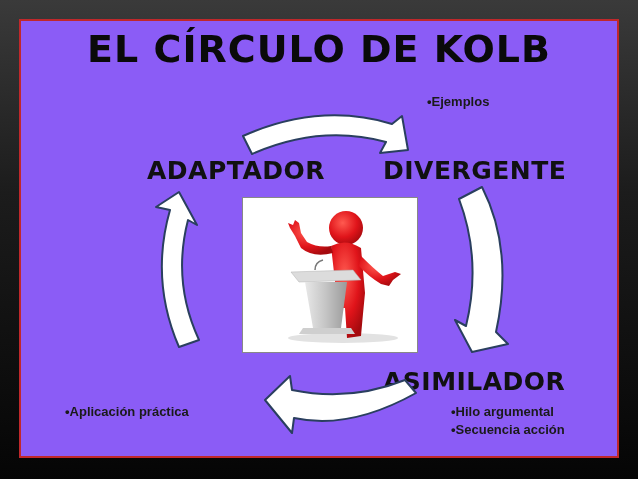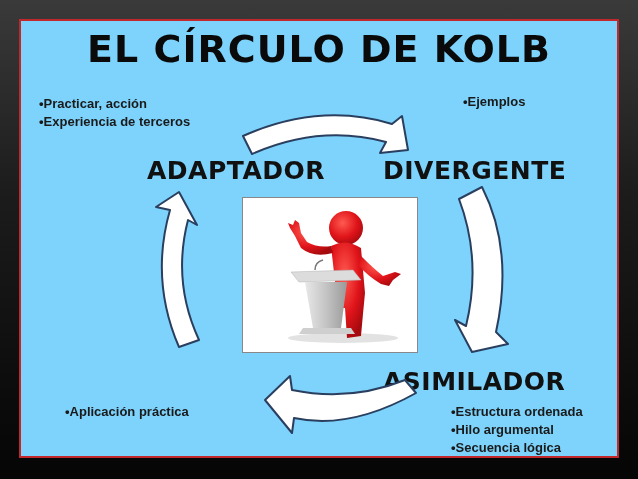--- a/index.html
+++ b/index.html
@@ -4,21 +4,21 @@
 <style>
   html, body { margin:0; padding:0; }
   body {
     width:638px; height:479px; overflow:hidden;
     background: linear-gradient(180deg, #3a3a3a 0%, #1c1c1c 40%, #050505 100%);
     position:relative;
     font-family: "DejaVu Sans", sans-serif;
   }
   .panel {
     position:absolute; left:19px; top:19px; width:600px; height:439px;
-    background:#7dd3fc;
+    background:#8b5cf6;
     border:2px solid #c0282b;
     box-sizing:border-box;
   }
   .title {
     position:absolute; left:0; right:0; top:6px;
     text-align:center;
     font-family:"DejaVu Sans", sans-serif;
     font-weight:bold; font-size:38px; letter-spacing:1px;
     color:#0a0a0a;
   }
@@ -42,40 +42,35 @@
     box-sizing:border-box;
   }
   svg.arrows { position:absolute; left:0; top:0; }
 </style>
 </head>
 <body>
 
 <div class="panel">
   <div class="title">EL CÍRCULO DE KOLB</div>
 
-  <ul class="bullets" style="left:18px; top:74px;">
-    <li>Practicar, acción</li>
-    <li>Experiencia de terceros</li>
-  </ul>
   <div class="stage" style="left:126px; top:135px;">ADAPTADOR</div>
 
-  <ul class="bullets" style="left:442px; top:72px;text-align:center;">
+  <ul class="bullets" style="left:406px; top:72px;text-align:center;">
     <li>Ejemplos</li>
   </ul>
   <div class="stage" style="left:362px; top:135px;">DIVERGENTE</div>
 
   <ul class="bullets" style="left:20px; top:382px;margin-left:24px;">
     <li>Aplicación práctica</li>
   </ul>
 
   <div class="stage" style="left:362px; top:346px;">ASIMILADOR</div>
   <ul class="bullets" style="left:430px; top:382px;">
-    <li>Estructura ordenada</li>
     <li>Hilo argumental</li>
-    <li>Secuencia lógica</li>
+    <li>Secuencia acción</li>
   </ul>
 
   <div class="center-img">
     <svg width="174" height="154" viewBox="0 0 174 154">
       <defs>
         <radialGradient id="rg" cx="40%" cy="35%" r="70%">
           <stop offset="0%" stop-color="#ff5a50"></stop>
           <stop offset="60%" stop-color="#e0141a"></stop>
           <stop offset="100%" stop-color="#a50a0e"></stop>
         </radialGradient>

